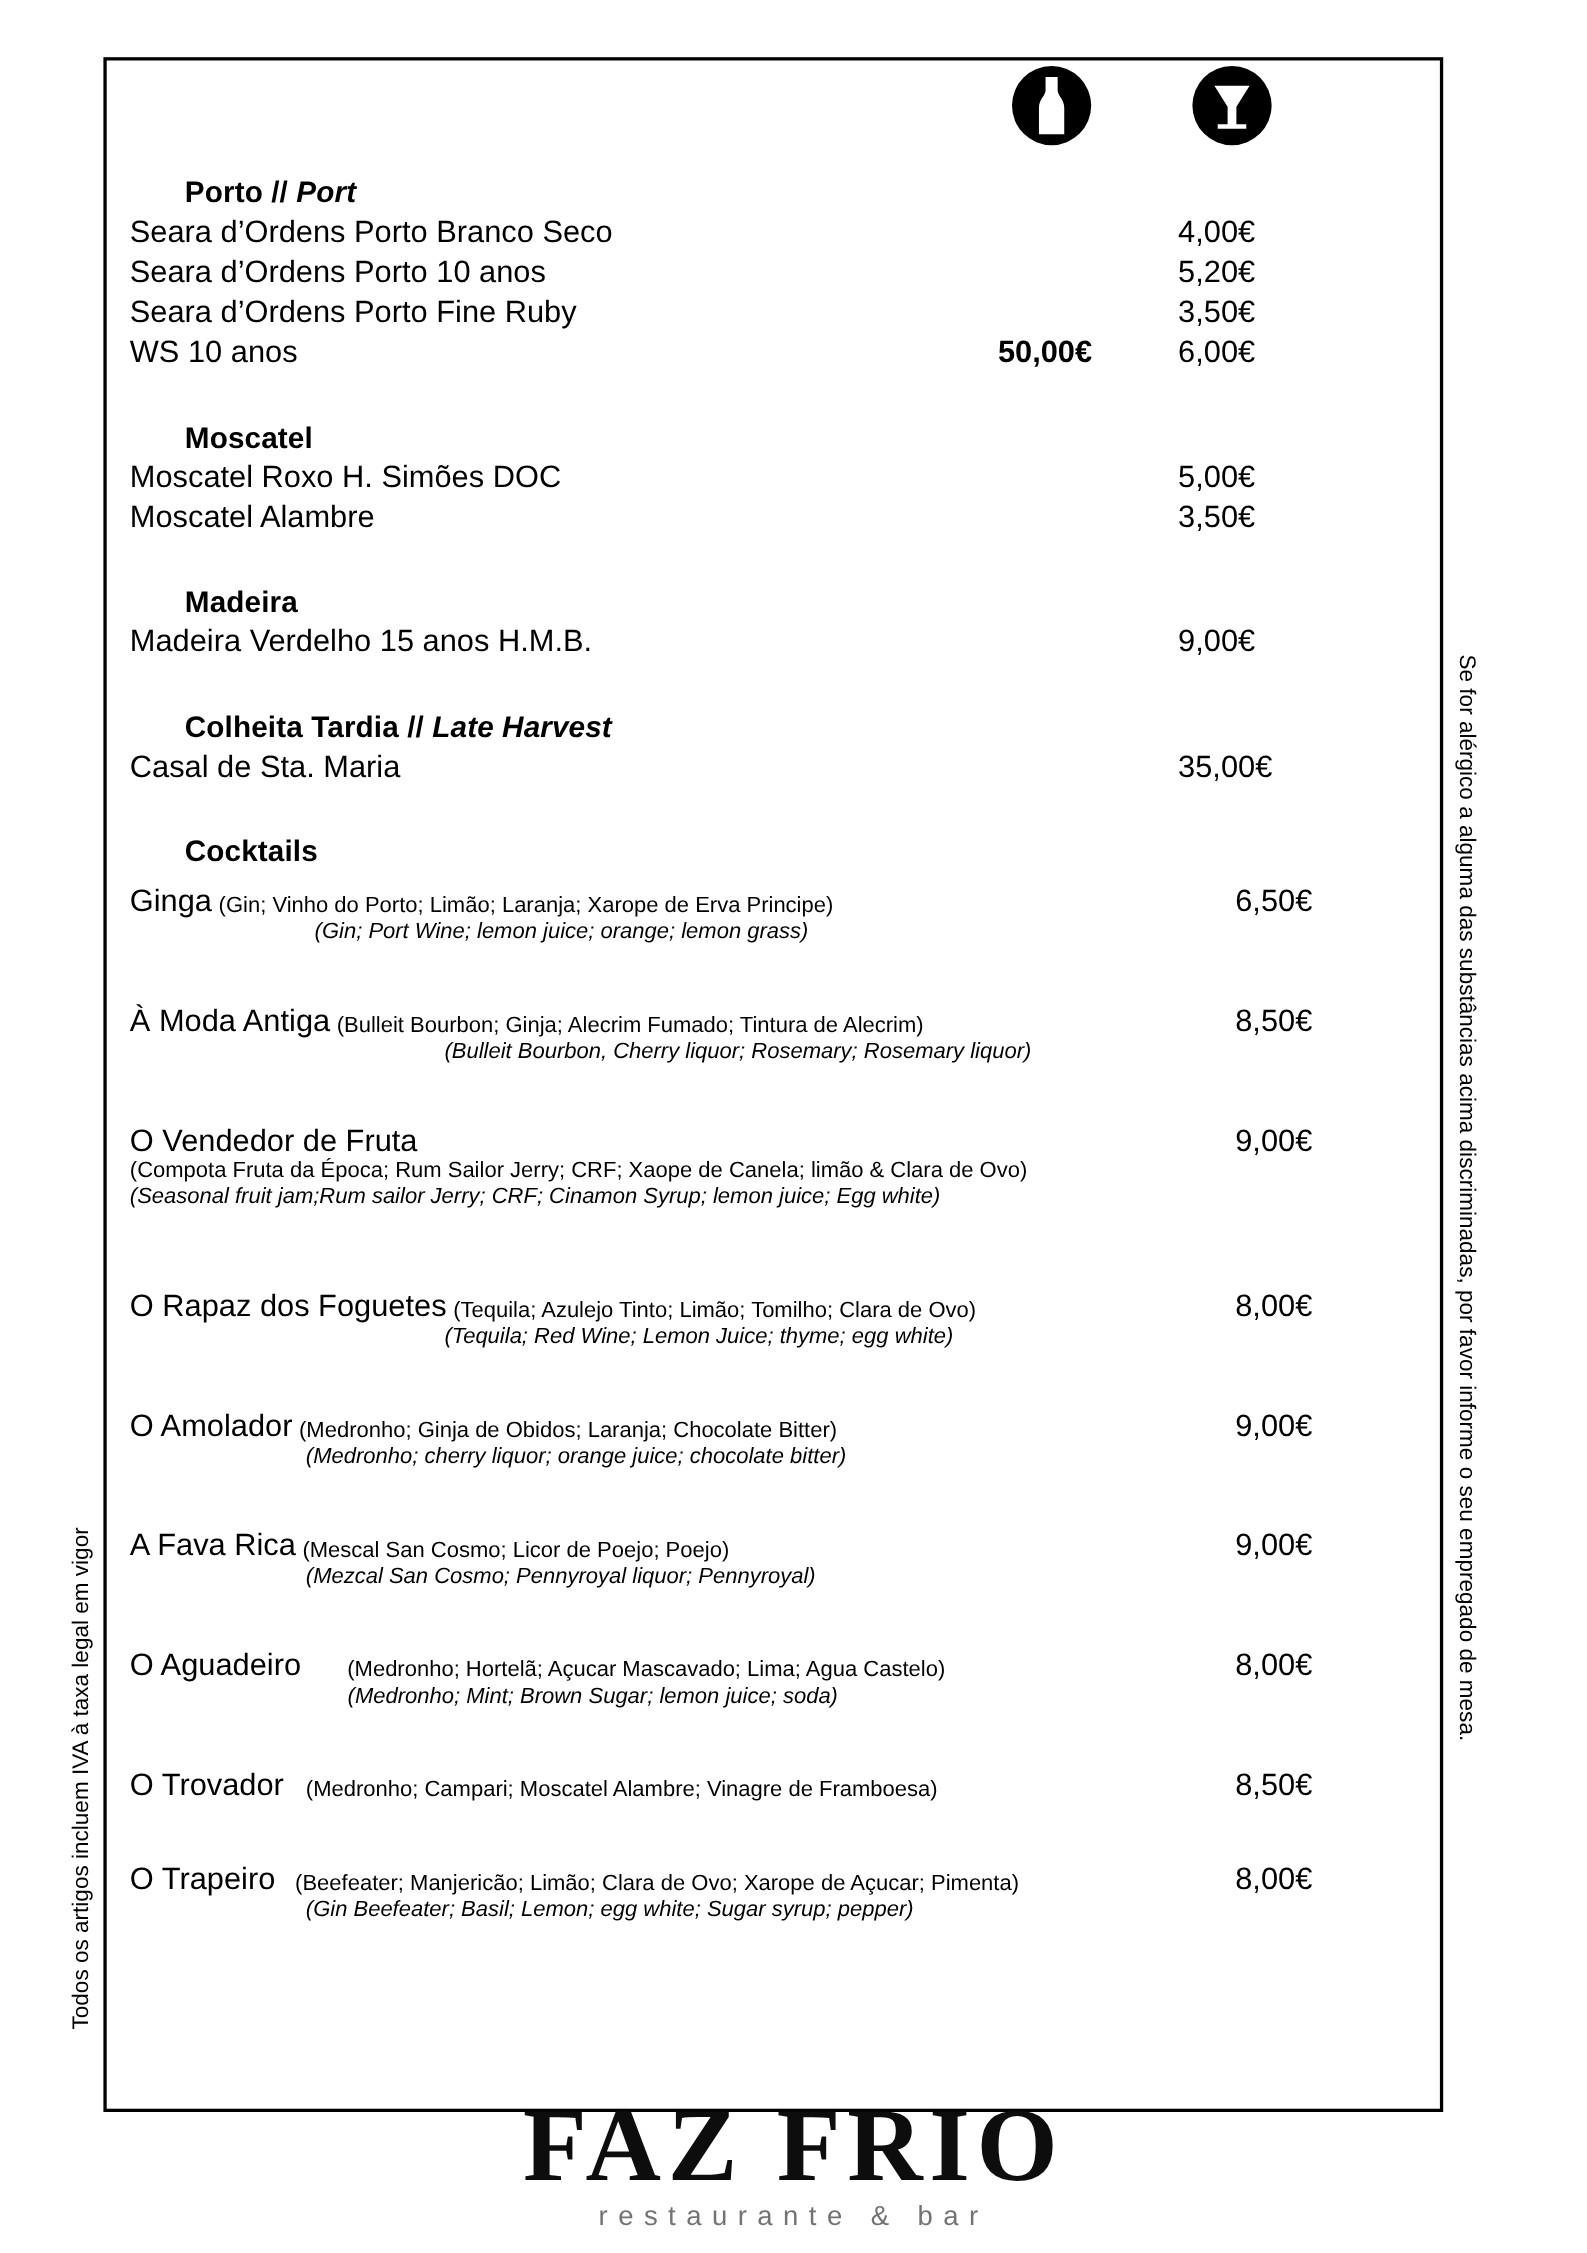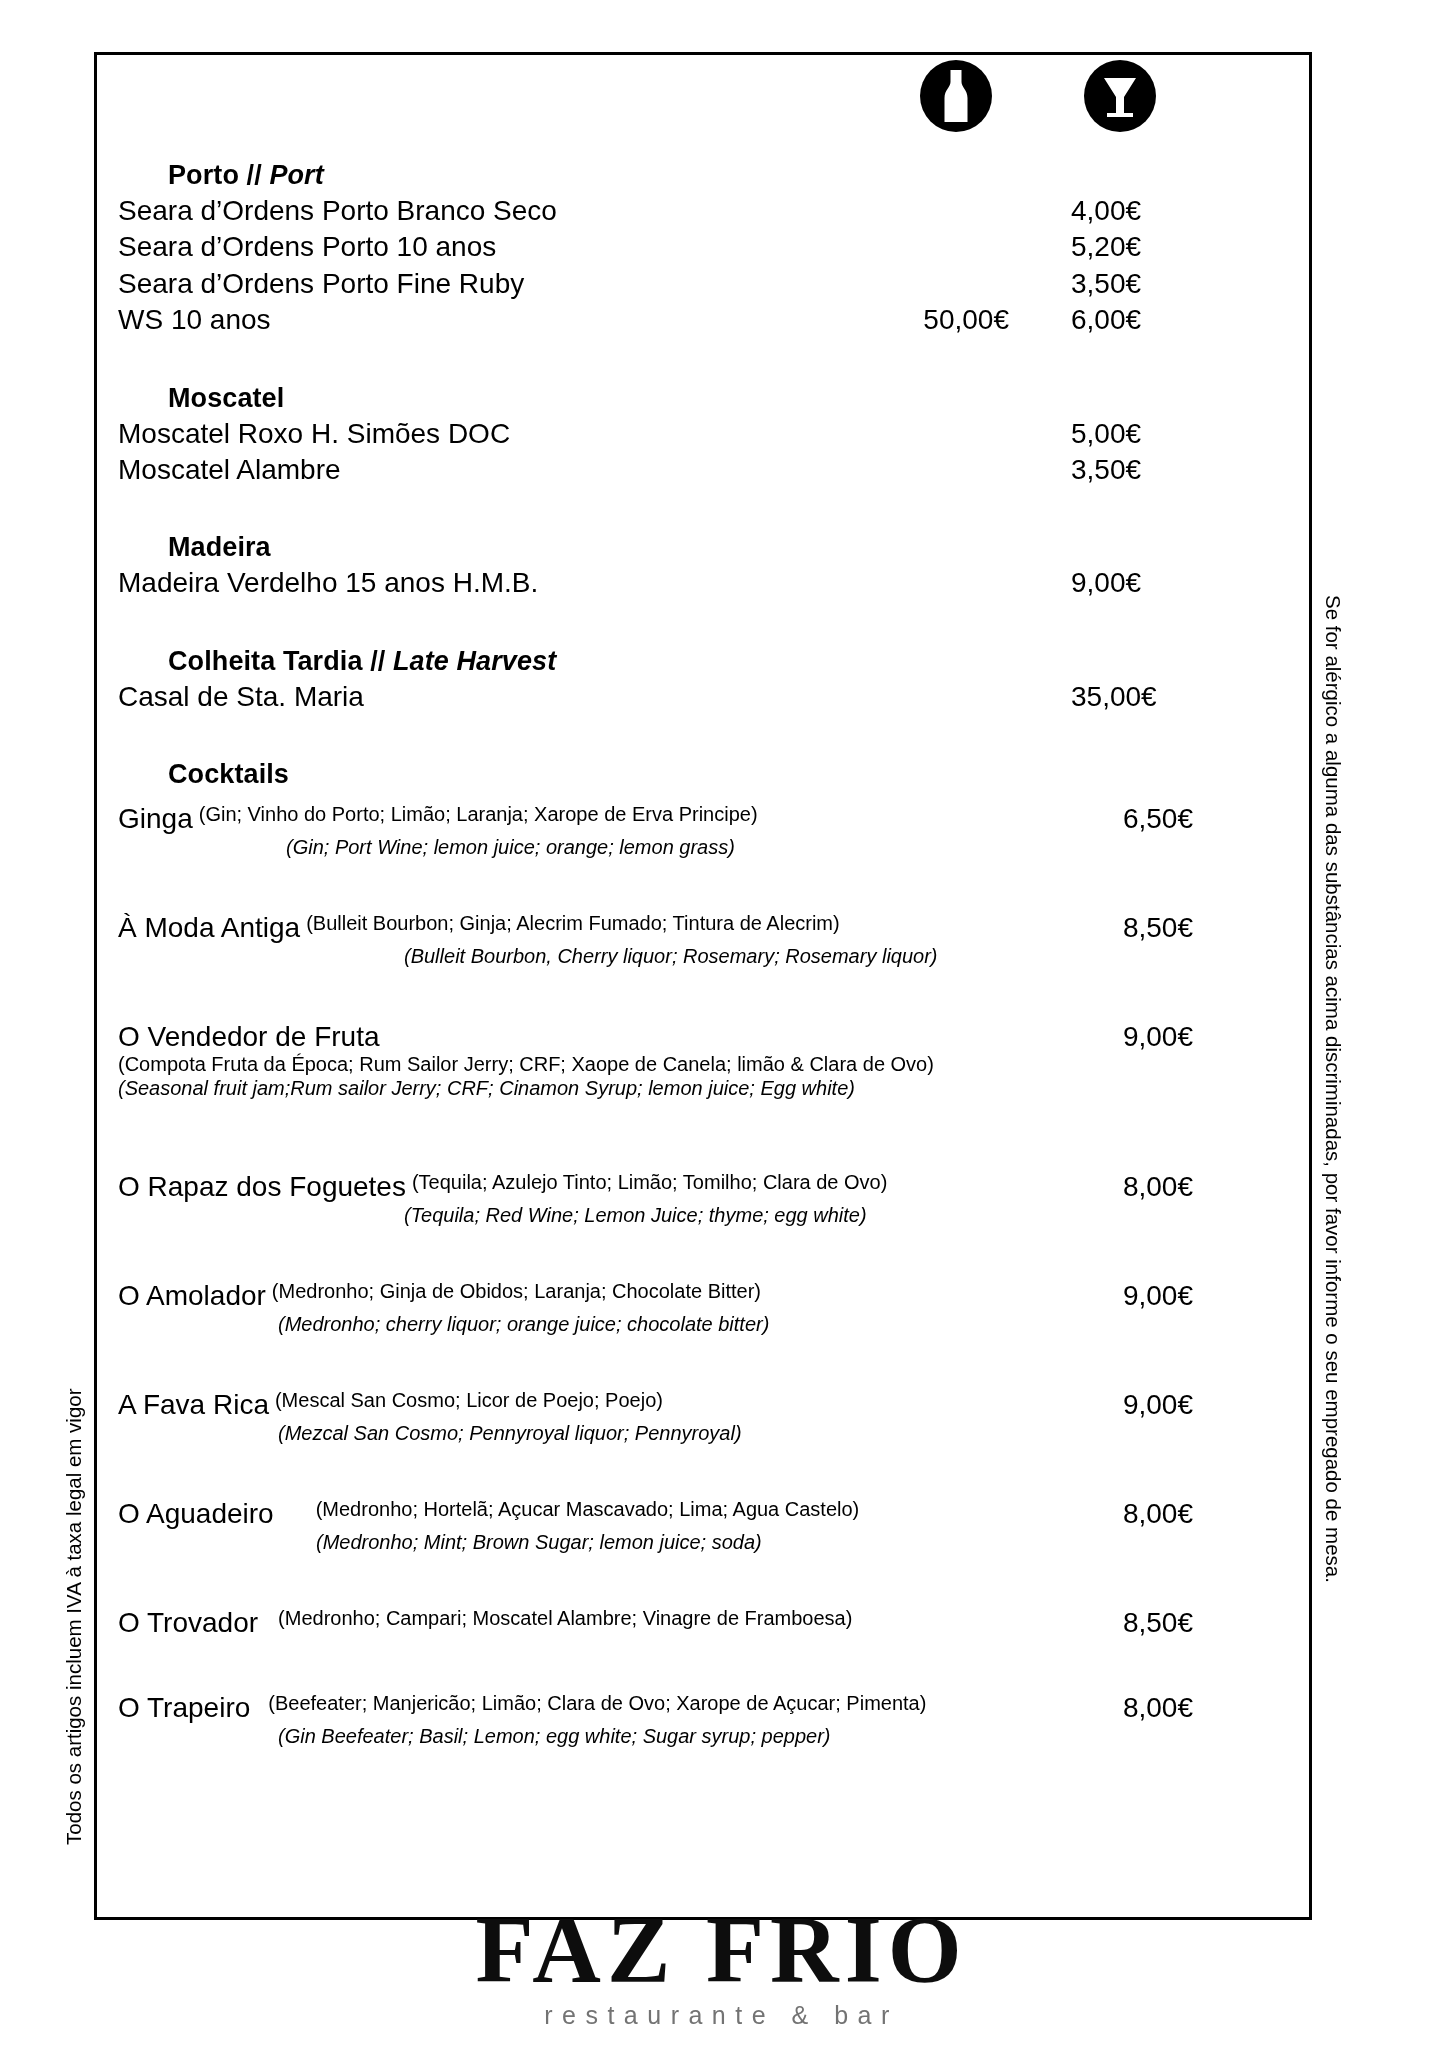--- a/index.html
+++ b/index.html
@@ -78,41 +78,42 @@
     align-items: baseline;
     font-size: 28px;
     line-height: 1.30;
     white-space: nowrap;
   }
   .wine-name { flex: 0 0 auto; }
   .wine-spacer { flex: 1 1 auto; }
   .price-bottle {
     flex: 0 0 auto;
     width: 180px;
-    text-align: right;
+    text-align: center;
     padding-right: 62px;
     box-sizing: border-box;
+    font-weight: bold;
   }
   .price-glass {
     flex: 0 0 auto;
     width: 122px;
   }
 
   .gap-sm { height: 30px; }
   .gap-md { height: 44px; }
   .gap-lg { height: 48px; }
 
   
   .cocktail {
     position: relative;
     margin-bottom: 10px;
   }
   .ck-line {
     display: flex;
-    align-items: flex-start;
+    align-items: flex-end;
     white-space: nowrap;
     margin-top: 13px;
   }
   .ck-name {
     font-size: 28px;
     flex: 0 0 auto;
   }
   .ck-pt {
     font-size: 20px;
     flex: 0 0 auto;

